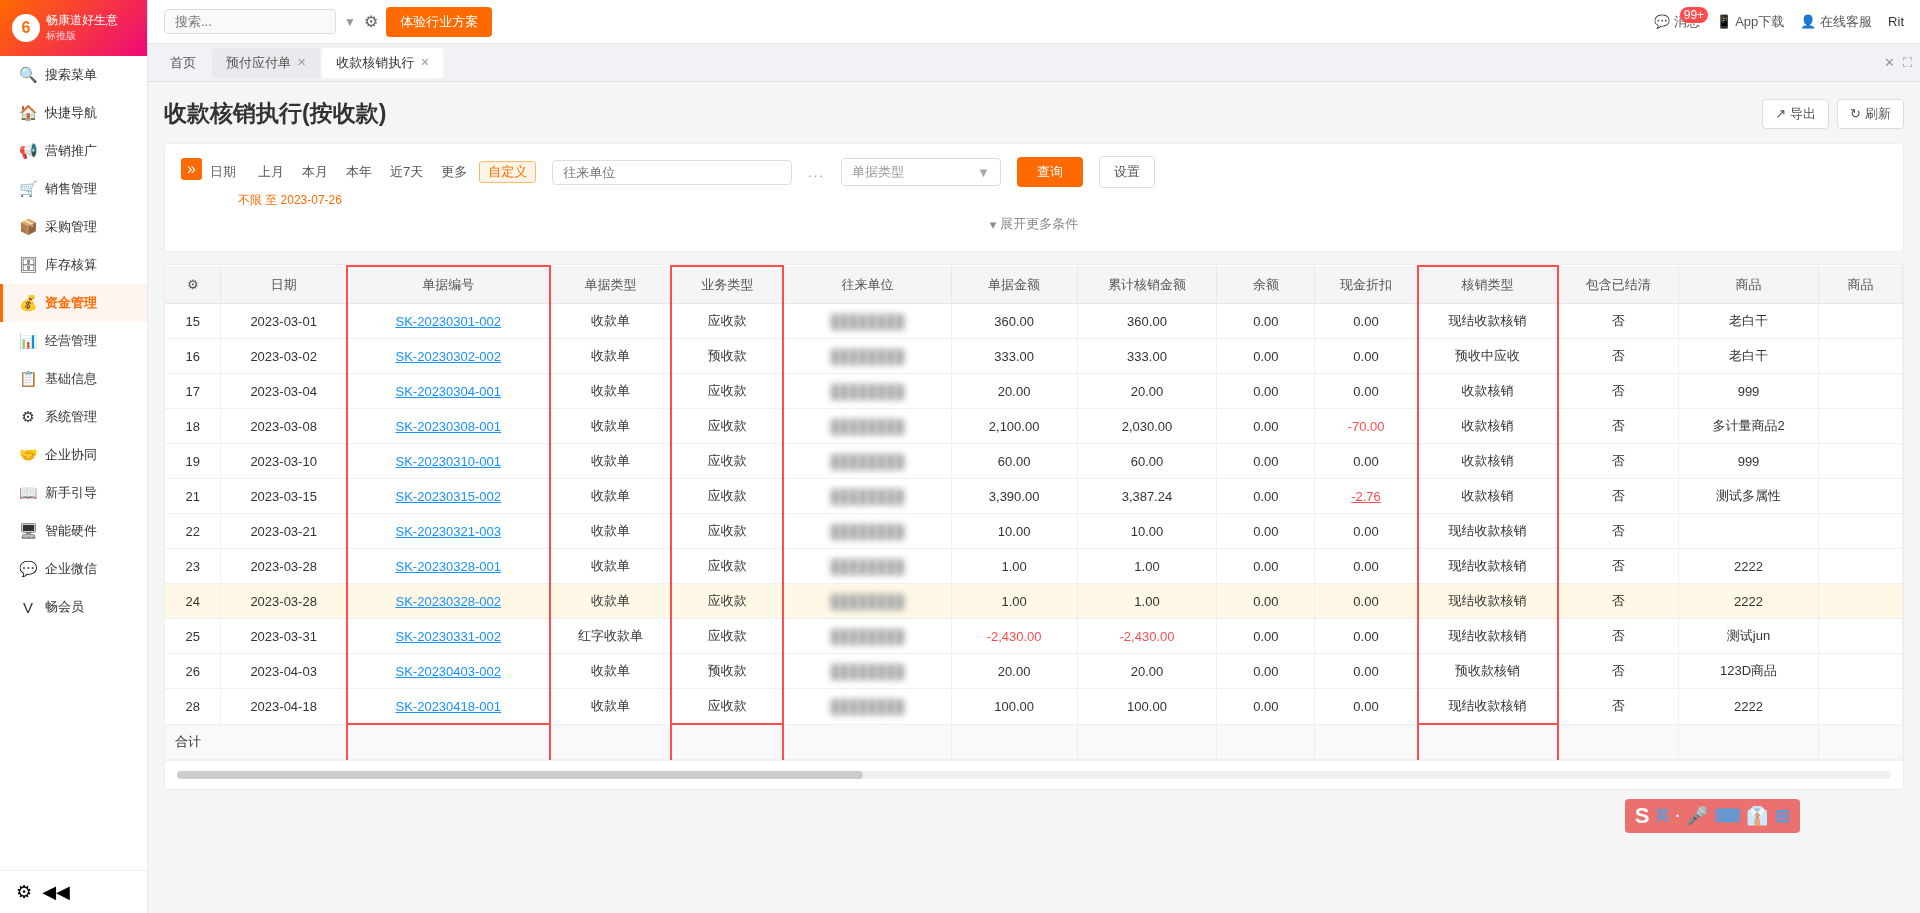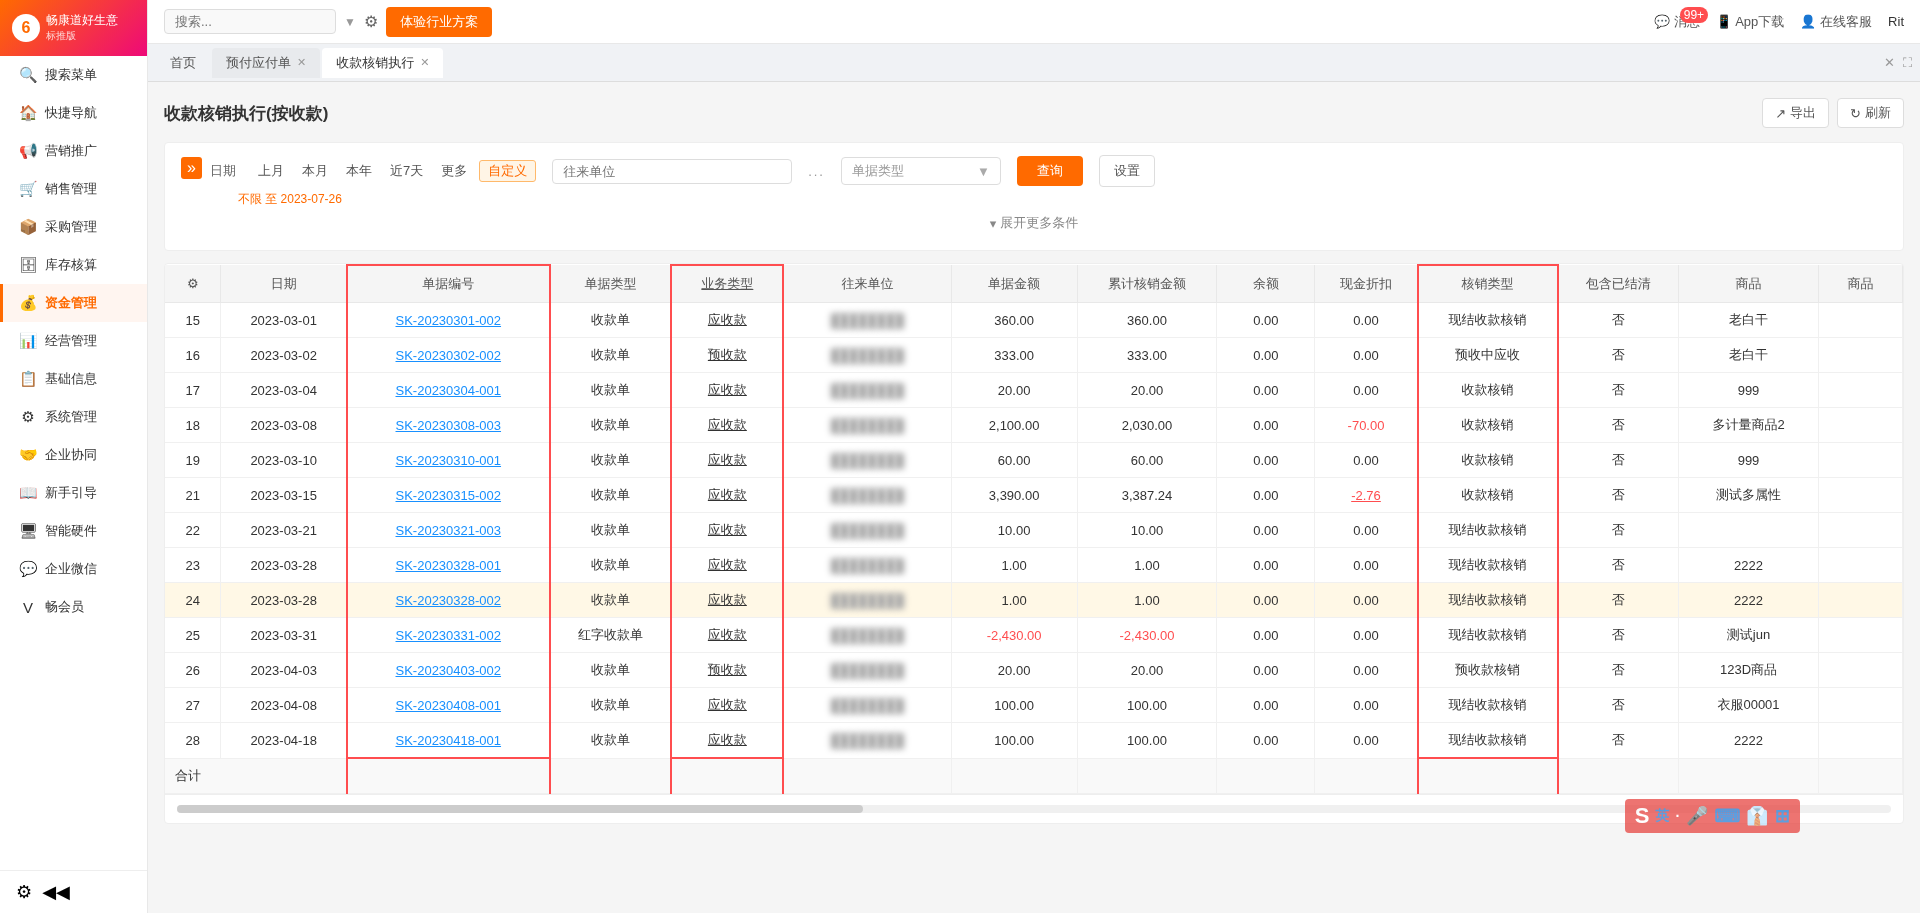--- a/index.html
+++ b/index.html
@@ -108,21 +108,21 @@
     .tab.active { background: #fff; color: #333; font-weight: 500; }
     .tab-close { color: #999; font-size: 11px; }
     .tab-home { background: transparent; font-weight: 500; }
     .tabbar-right { margin-left: auto; display: flex; gap: 8px; color: #999; font-size: 15px; }
 
     
     .page-content { flex: 1; overflow-y: auto; padding: 16px; background: #f5f5f5; }
 
     
     .page-title-row { display: flex; align-items: center; justify-content: space-between; margin-bottom: 14px; }
-    .page-title { font-size: 17px; font-weight: bold; color: #333; }
+    .page-title { font-size: 23px; font-weight: bold; color: #333; }
     .title-actions { display: flex; gap: 8px; }
     .btn-ghost {
       border: 1px solid #ddd;
       background: #fff;
       border-radius: 4px;
       padding: 5px 12px;
       cursor: pointer;
       color: #555;
       display: flex; align-items: center; gap: 4px;
     }
@@ -224,21 +224,21 @@
       border-bottom: 1px solid #f0f0f0;
       border-right: 1px solid #f0f0f0;
       white-space: nowrap;
     }
     tr.highlighted td { background: #fff8e6; }
     .link-text { color: #1890ff; cursor: pointer; text-decoration: underline; }
     .col-num { width: 40px; }
     .col-date { width: 90px; }
     .col-order { width: 145px; }
     .col-type { width: 80px; }
-    .col-biz { width: 80px; text-decoration: underline; }
+    .col-biz { width: 80px; }
     .col-partner { width: 120px; }
     .col-amount { width: 90px; }
     .col-write { width: 100px; }
     .col-bal { width: 70px; }
     .col-disc { width: 70px; }
     .col-write-type { width: 90px; margin-left: 40px; }
     .col-include { width: 80px; }
     .col-goods { width: 100px; }
     .col-goods2 { width: 60px; }
 
@@ -515,21 +515,21 @@
     <td class="col-bal">0.00</td>
     <td class="col-disc">0.00</td>
     <td class="col-write-type col-highlight-wtype">收款核销</td>
     <td class="col-include">否</td>
     <td class="col-goods">999</td>
     <td class="col-goods2"></td>
   </tr>
             <tr>
     <td class="col-num">18</td>
     <td class="col-date">2023-03-08</td>
-    <td class="col-order col-highlight-order"><a class="link-text">SK-20230308-003</a></td>
+    <td class="col-order col-highlight-order"><a class="link-text">SK-20230308-001</a></td>
     <td class="col-type">收款单</td>
     <td class="col-biz col-highlight-biz">应收款</td>
     <td class="col-partner"><span class="blurred">████████</span></td>
     <td class="col-amount">2,100.00</td>
     <td class="col-write">2,030.00</td>
     <td class="col-bal">0.00</td>
     <td class="col-disc" style="color:#ff4d4f;">-70.00</td>
     <td class="col-write-type col-highlight-wtype">收款核销</td>
     <td class="col-include">否</td>
     <td class="col-goods">多计量商品2</td>
@@ -638,36 +638,20 @@
     <td class="col-type">收款单</td>
     <td class="col-biz col-highlight-biz">预收款</td>
     <td class="col-partner"><span class="blurred">████████</span></td>
     <td class="col-amount">20.00</td>
     <td class="col-write">20.00</td>
     <td class="col-bal">0.00</td>
     <td class="col-disc">0.00</td>
     <td class="col-write-type col-highlight-wtype">预收款核销</td>
     <td class="col-include">否</td>
     <td class="col-goods">123D商品</td>
-    <td class="col-goods2"></td>
-  </tr>
-            <tr>
-    <td class="col-num">27</td>
-    <td class="col-date">2023-04-08</td>
-    <td class="col-order col-highlight-order"><a class="link-text">SK-20230408-001</a></td>
-    <td class="col-type">收款单</td>
-    <td class="col-biz col-highlight-biz">应收款</td>
-    <td class="col-partner"><span class="blurred">████████</span></td>
-    <td class="col-amount">100.00</td>
-    <td class="col-write">100.00</td>
-    <td class="col-bal">0.00</td>
-    <td class="col-disc">0.00</td>
-    <td class="col-write-type col-highlight-wtype">现结收款核销</td>
-    <td class="col-include">否</td>
-    <td class="col-goods">衣服00001</td>
     <td class="col-goods2"></td>
   </tr>
             <tr class="last-row">
     <td class="col-num">28</td>
     <td class="col-date">2023-04-18</td>
     <td class="col-order col-highlight-order"><a class="link-text">SK-20230418-001</a></td>
     <td class="col-type">收款单</td>
     <td class="col-biz col-highlight-biz">应收款</td>
     <td class="col-partner"><span class="blurred">████████</span></td>
     <td class="col-amount">100.00</td>

